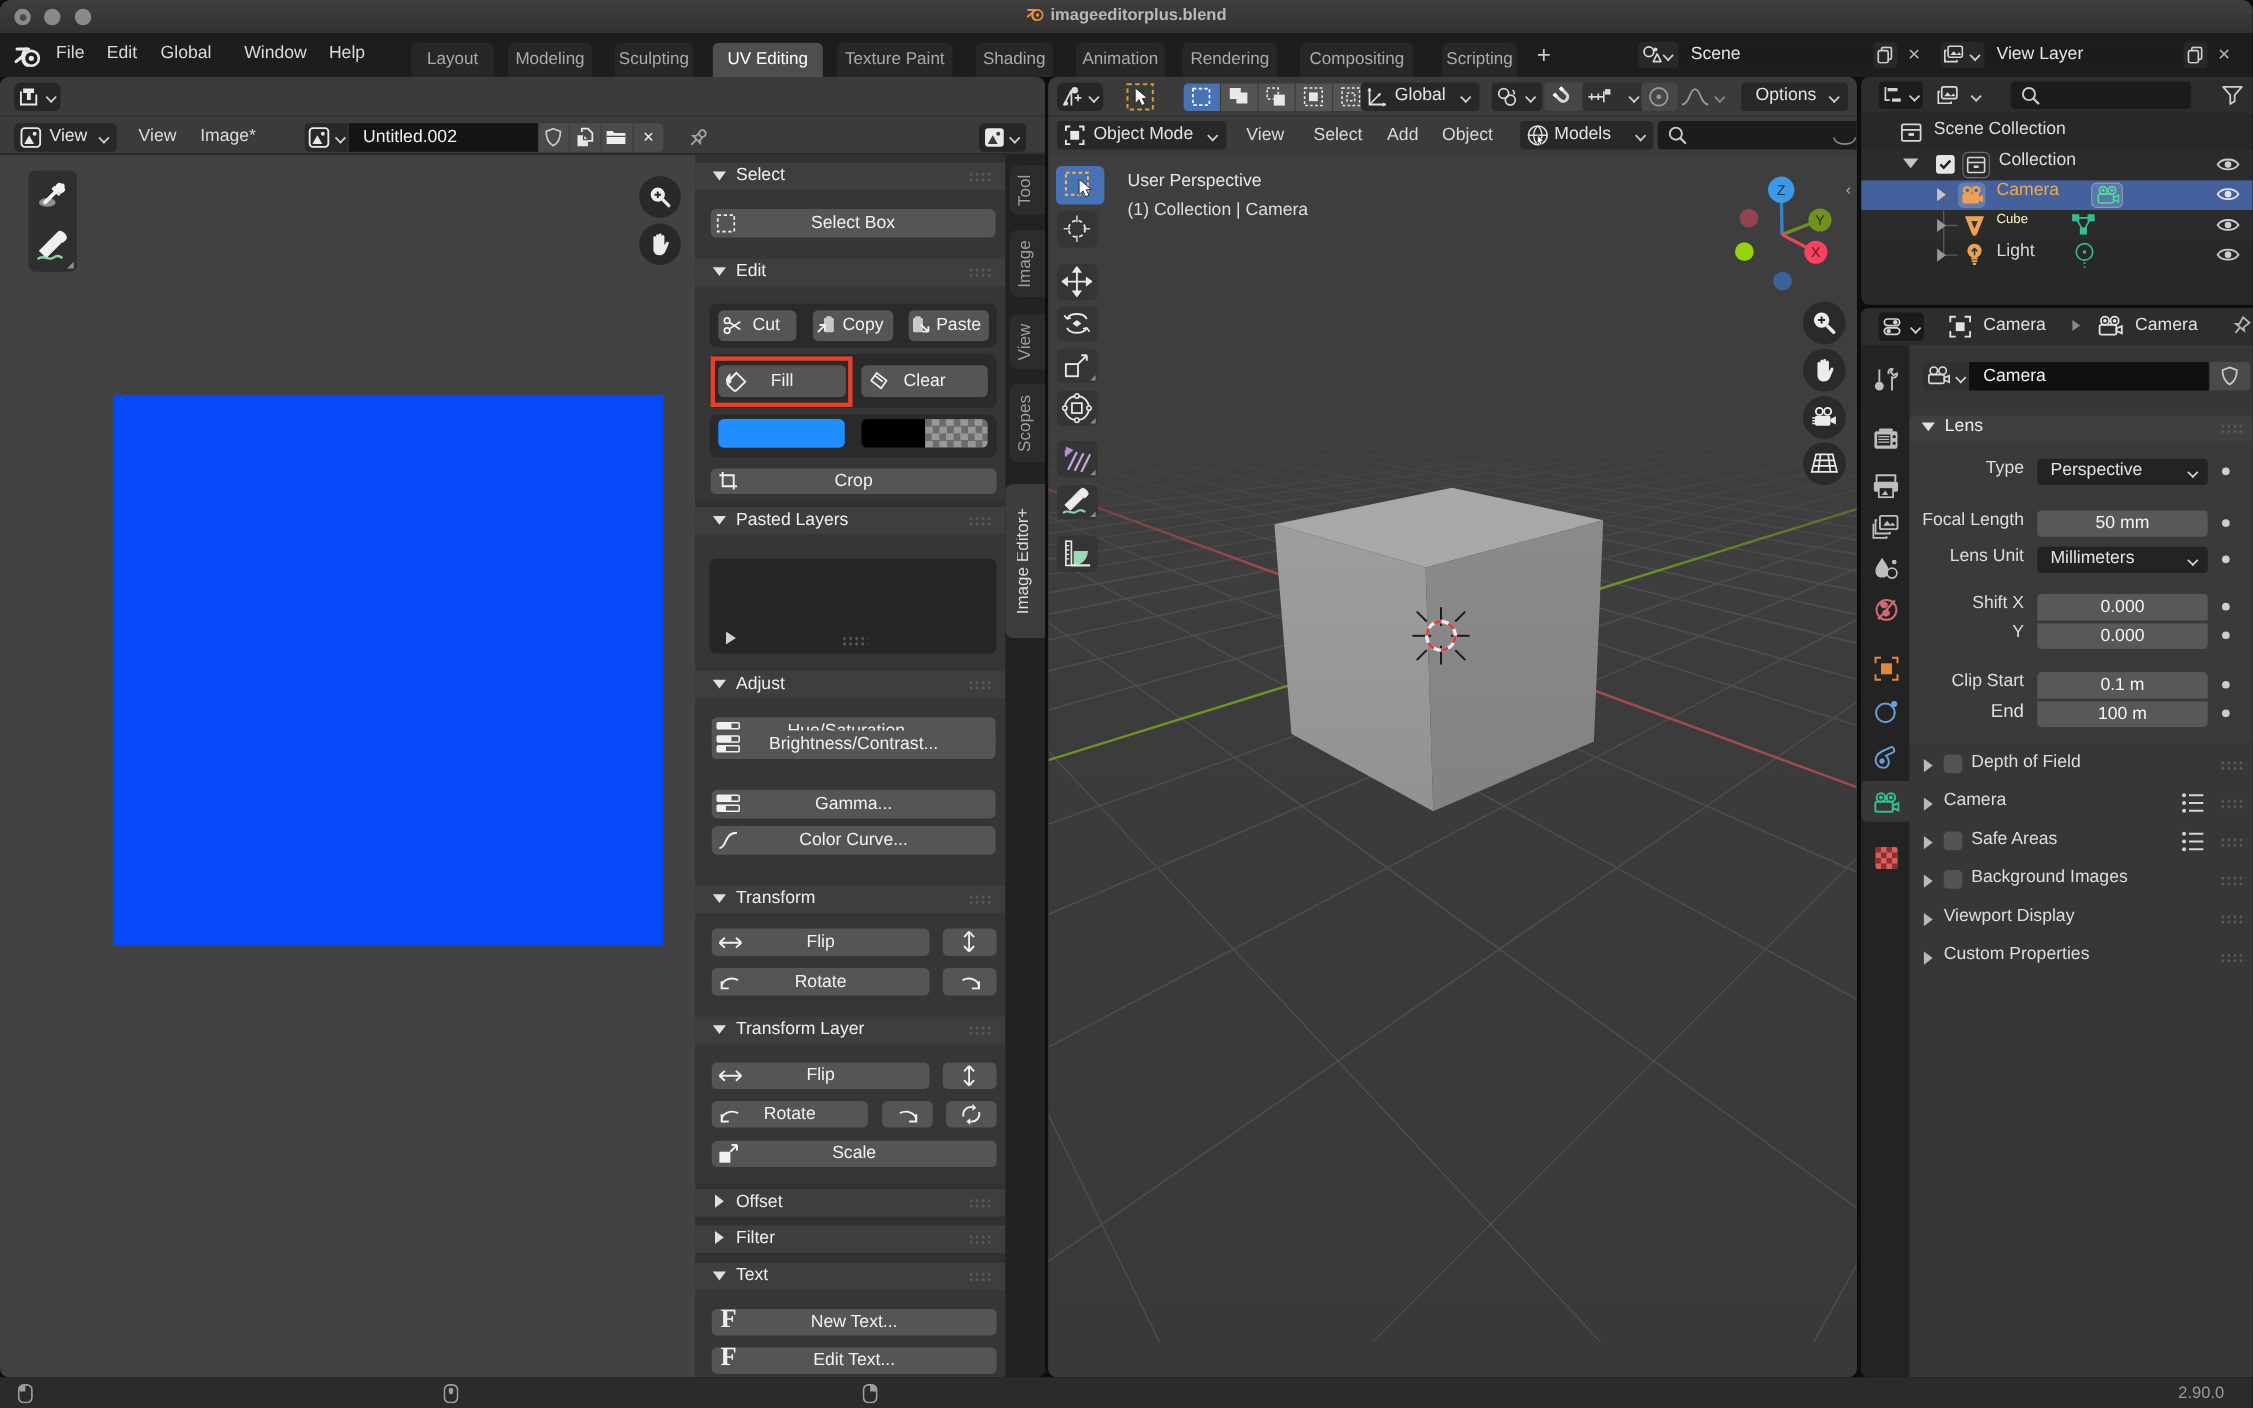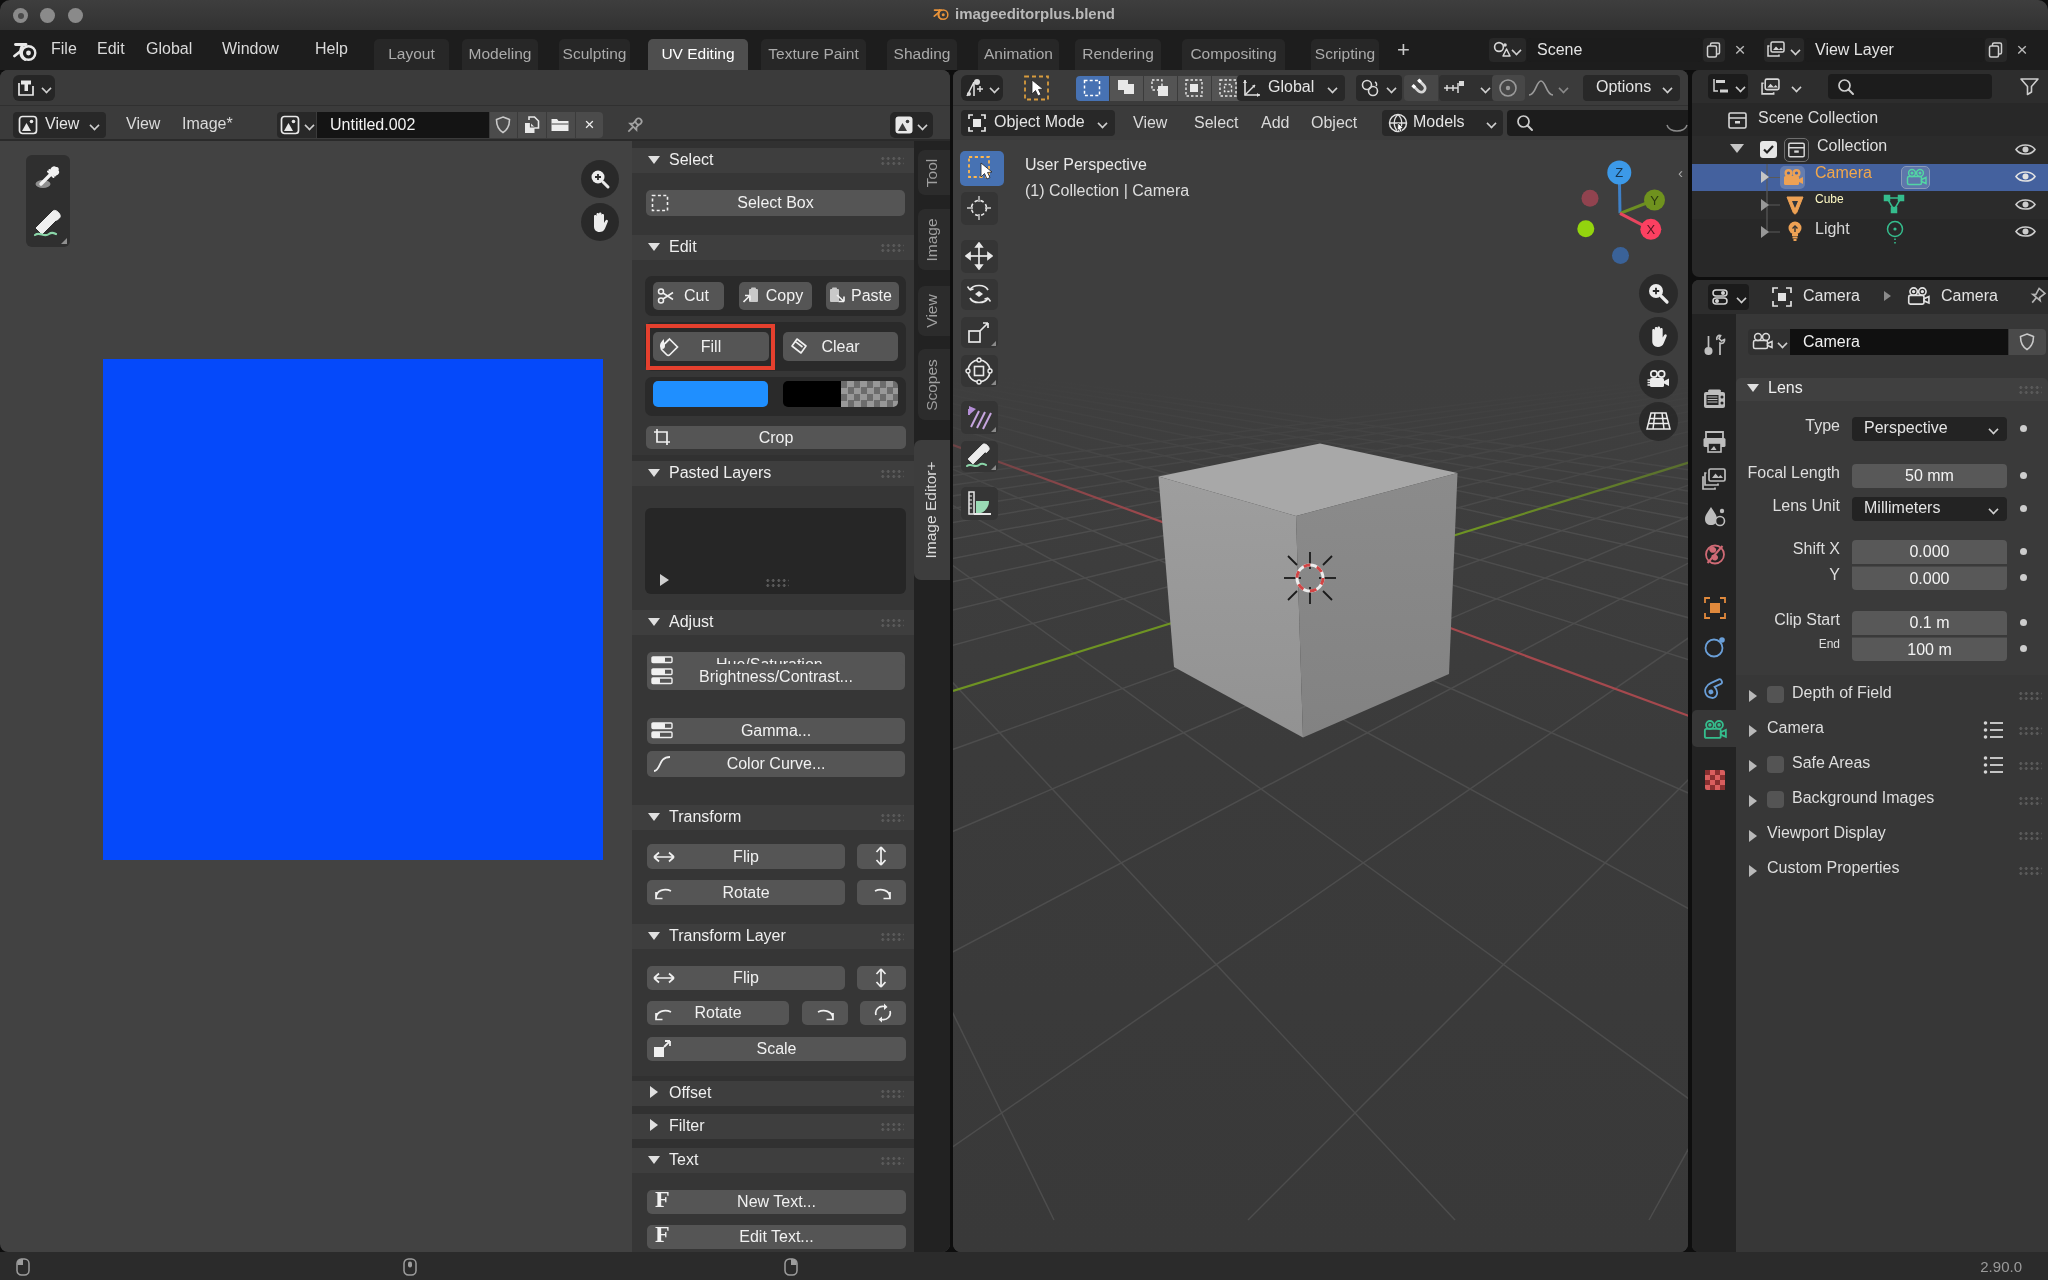--- a/index.html
+++ b/index.html
@@ -87,21 +87,21 @@
         <circle cx="15.5" cy="15" r="2.4" fill="#e8e8e8" stroke="none"></circle>
         <path d="M 9 12 L 1.5 18" stroke-width="2.8"></path>
         <path d="M 2.5 6.5 L 13 6.5" stroke-width="2.8"></path>
         <path d="M 10.5 6.5 C 5.5 12 7.5 19.5 12 21.5" stroke-width="2.8"></path>
       </g>
     </svg>
     <div class="menu-item" style="left:51px;">File</div>
     <div class="menu-item" style="left:97px;">Edit</div>
     <div class="menu-item" style="left:146px;">Global</div>
     <div class="menu-item" style="left:222px;">Window</div>
-    <div class="menu-item" style="left:315px;">Help</div>
+    <div class="menu-item" style="left:299px;">Help</div>
     <div class="wtab" style="left:374px;width:75px;">Layout</div>
     <div class="wtab" style="left:462px;width:76px;">Modeling</div>
     <div class="wtab" style="left:559px;width:71px;">Sculpting</div>
     <div class="wtab active" style="left:648px;width:100px;">UV Editing</div>
     <div class="wtab" style="left:761px;width:105px;">Texture Paint</div>
     <div class="wtab" style="left:887px;width:70px;">Shading</div>
     <div class="wtab" style="left:978px;width:81px;">Animation</div>
     <div class="wtab" style="left:1075px;width:86px;">Rendering</div>
     <div class="wtab" style="left:1182px;width:103px;">Compositing</div>
     <div class="wtab" style="left:1311px;width:68px;">Scripting</div>
@@ -1108,21 +1108,21 @@
     <div class="abs" style="left:328px;top:268px;width:7px;height:7px;border-radius:50%;background:#cdcdcd;"></div>
 
     <div class="abs" style="left:0px;top:286px;width:148px;height:24px;text-align:right;color:#dedede;font-size:16px;">Y</div>
     <div class="abs" style="left:160px;top:286px;width:155px;height:24px;background:#585858;border-radius:0 0 4px 4px;border-top:1.5px solid #474747;color:#f4f4f4;font-size:16px;text-align:center;line-height:24px;">0.000</div>
     <div class="abs" style="left:328px;top:294px;width:7px;height:7px;border-radius:50%;background:#cdcdcd;"></div>
 
     <div class="abs" style="left:0px;top:331px;width:148px;height:24px;text-align:right;color:#dedede;font-size:16px;">Clip Start</div>
     <div class="abs" style="left:160px;top:331px;width:155px;height:24px;background:#585858;border-radius:4px 4px 0 0;color:#f4f4f4;font-size:16px;text-align:center;line-height:24px;">0.1 m</div>
     <div class="abs" style="left:328px;top:339px;width:7px;height:7px;border-radius:50%;background:#cdcdcd;"></div>
 
-    <div class="abs" style="left:0px;top:357px;width:148px;height:24px;text-align:right;color:#dedede;font-size:12px;">End</div>
+    <div class="abs" style="left:0px;top:357px;width:148px;height:24px;text-align:right;color:#dedede;font-size:17px;">End</div>
     <div class="abs" style="left:160px;top:357px;width:155px;height:24px;background:#585858;border-radius:0 0 4px 4px;border-top:1.5px solid #474747;color:#f4f4f4;font-size:16px;text-align:center;line-height:24px;">100 m</div>
     <div class="abs" style="left:328px;top:365px;width:7px;height:7px;border-radius:50%;background:#cdcdcd;"></div>
 
     <div class="abs" style="left:57px;top:410px;width:0;height:0;border-top:6px solid transparent;border-bottom:6px solid transparent;border-left:8px solid #b9b9b9;"></div>
     <div class="abs" style="left:75px;top:406px;width:17px;height:17px;background:#545454;border-radius:4px;"></div>
     <div class="abs" style="left:100px;top:404px;color:#dedede;font-size:16px;">Depth of Field</div>
     <div class="grip" style="left:326px;top:411px;"></div>
 
     <div class="abs" style="left:57px;top:445px;width:0;height:0;border-top:6px solid transparent;border-bottom:6px solid transparent;border-left:8px solid #b9b9b9;"></div>
     <div class="abs" style="left:75px;top:439px;color:#dedede;font-size:16px;">Camera</div>

